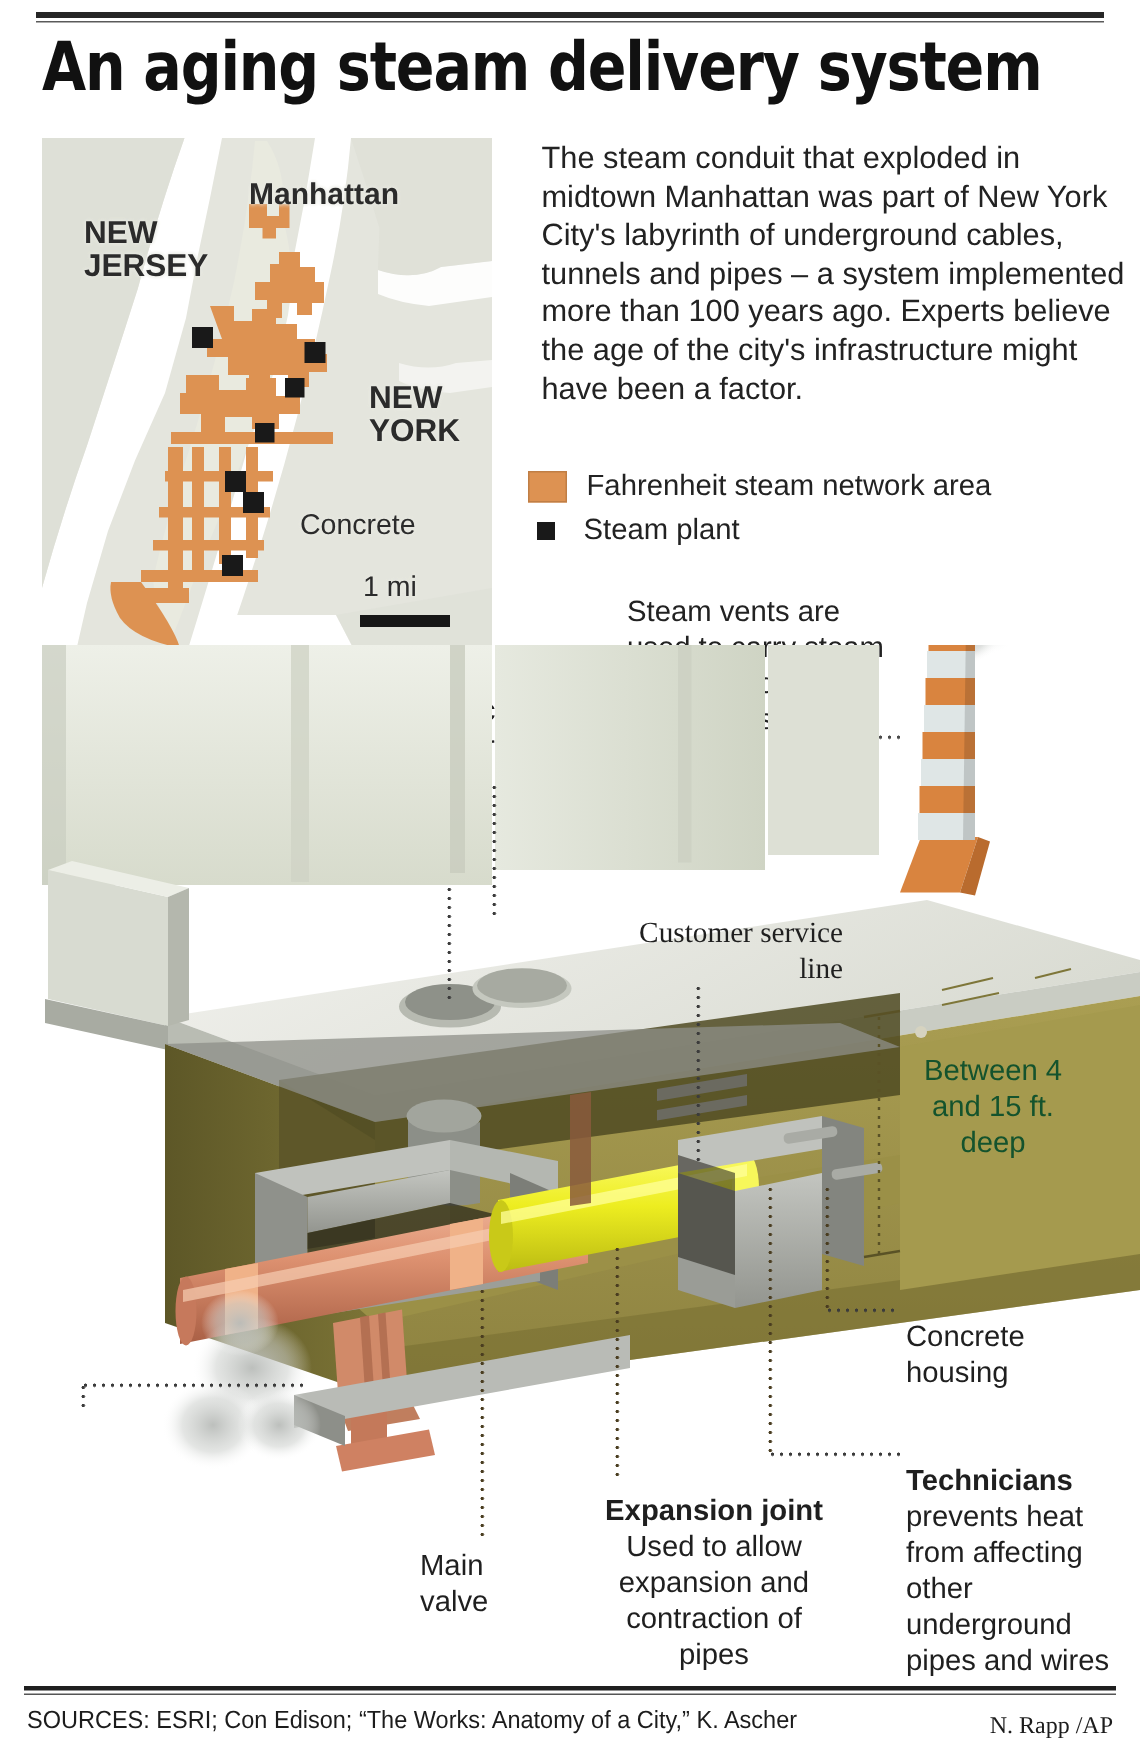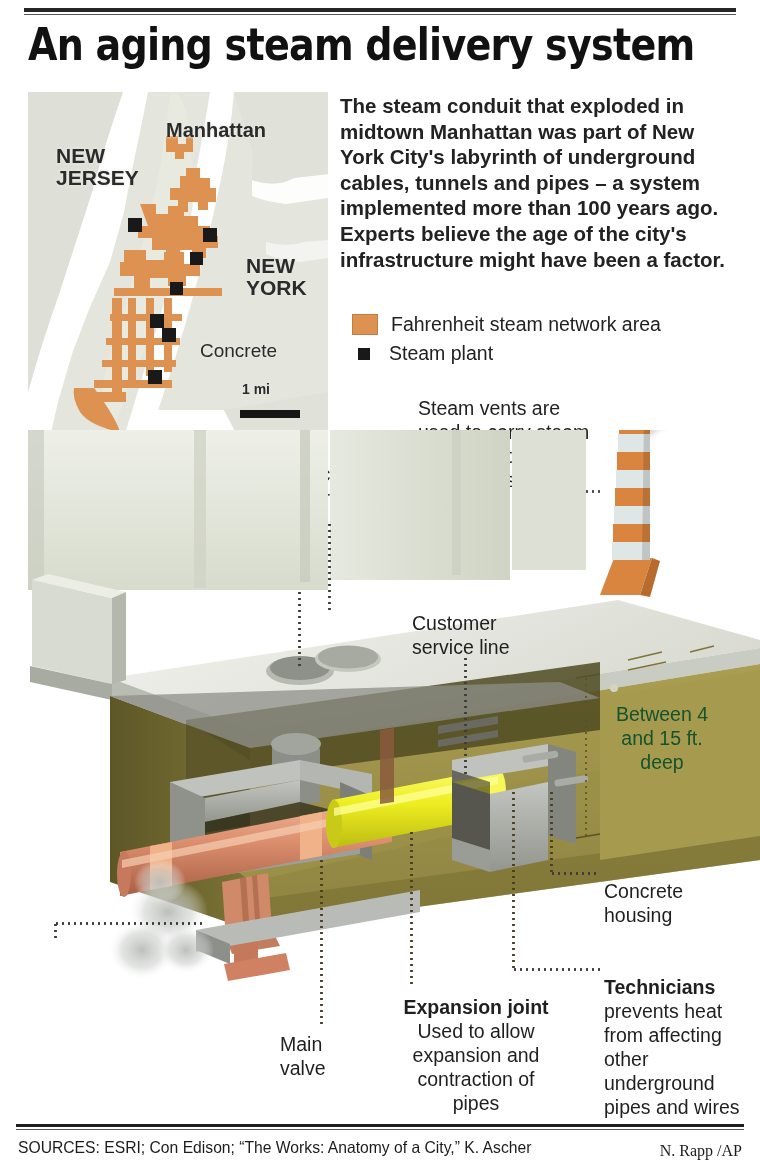--- a/index.html
+++ b/index.html
@@ -31,27 +31,27 @@
   }
   .map svg{display:block;width:300px;height:345px;}
   .map-label{
     position:absolute;font-weight:bold;color:#2b2b2b;line-height:1.06;
     text-shadow:0 0 3px #e9eae3,0 0 3px #e9eae3;
   }
   .lbl-manhattan{left:138px;top:28px;font-size:20px;}
   .lbl-nj{left:28px;top:53px;font-size:21px;text-align:left;}
   .lbl-ny{left:218px;top:163px;font-size:21px;}
   .lbl-bk{left:172px;top:249px;font-size:19px;font-weight:normal;}
-  .lbl-mi{left:214px;top:290px;font-size:14px;font-weight:bold;}
+  .lbl-mi{left:214px;top:290px;font-size:19px;font-weight:normal;}
   .scalebar{position:absolute;left:212px;top:318px;width:60px;height:8px;background:#161616;}
 
   
   .intro{
-    position:absolute;left:340px;top:93px;width:392px;
-    font-size:20.5px;line-height:25.6px;color:#222;font-weight:700;
+    position:absolute;left:361px;top:93px;width:392px;
+    font-size:20.5px;line-height:25.6px;color:#222;font-weight:400;
   }
 
   
   .legend{position:absolute;left:352px;top:313px;width:392px;}
   .leg-row{display:flex;align-items:center;margin-bottom:6px;}
   .sw-area{width:24px;height:19px;background:#dd9252;border:1px solid #c07e45;margin-right:13px;flex:none;}
   .sw-plant{width:12px;height:12px;background:#191919;margin:0 19px 0 6px;flex:none;}
   .leg-txt{font-size:19.5px;color:#222;font-weight:500;line-height:1.2;}
 
   
@@ -74,21 +74,21 @@
     letter-spacing:0.4px;color:#1e1e1e;
   }
 
   
   .illo{position:absolute;left:0;top:430px;width:760px;height:560px;}
   .illo svg{display:block;}
 
   
   .co{position:absolute;font-size:19.5px;line-height:24px;color:#1f1f1f;font-weight:500;}
   .co b{font-weight:bold;}
-  .co-customer{left:412px;top:611px;width:150px;text-align:left;}
+  .co-customer{left:412px;top:611px;width:150px;text-align:right;font-family:Liberation Serif, serif;}
   .co-depth{left:607px;top:702px;width:110px;text-align:center;color:#14532d;}
   .co-concrete{left:604px;top:879px;width:140px;}
   .co-insul{left:604px;top:975px;width:140px;}
   .co-expansion{left:396px;top:995px;width:160px;text-align:center;}
   .co-steam{left:32px;top:944px;width:210px;}
   .co-valve{left:280px;top:1032px;width:90px;}
 
   
   .dot-v{position:absolute;width:3px;
     background-image:radial-gradient(circle,#3b3b3b 1.1px,transparent 1.3px);

